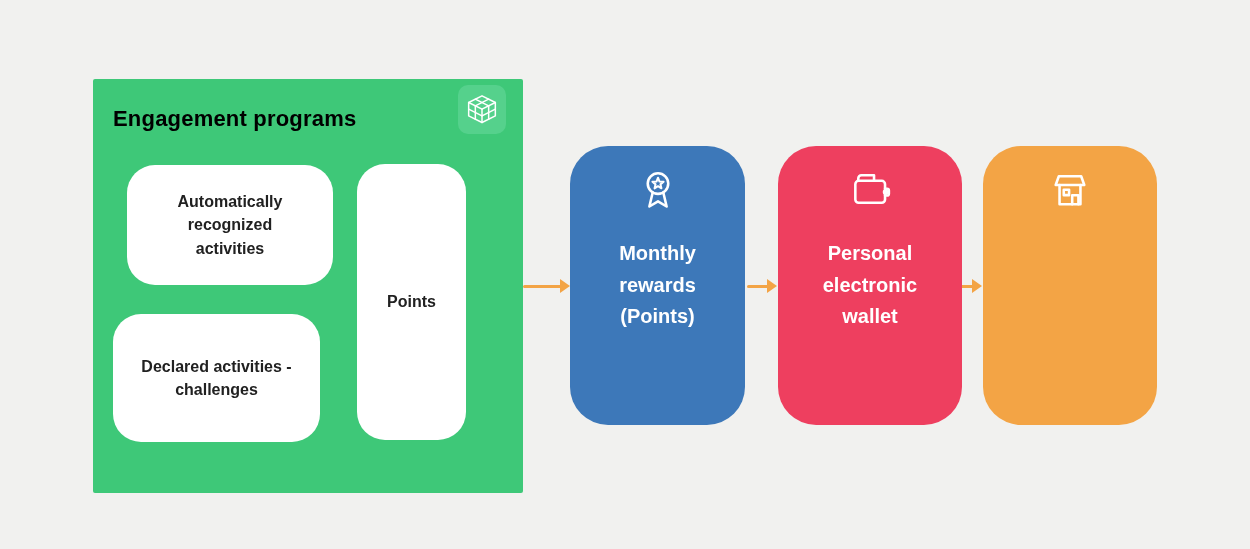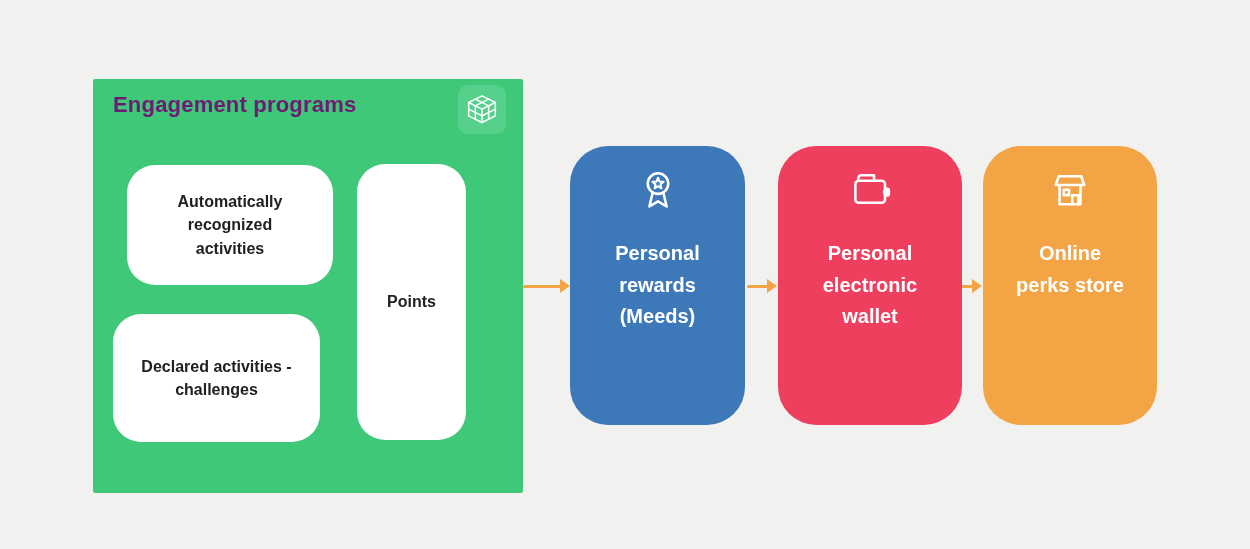--- a/index.html
+++ b/index.html
@@ -8,21 +8,21 @@
   }
   *{box-sizing:border-box;}
   body{margin:0;background:var(--bg);}
   .stage{
     position:relative;width:1250px;height:549px;background:var(--bg);
     font-family:"Liberation Sans",sans-serif;overflow:hidden;
   }
   
   .green-panel{position:absolute;left:93px;top:79px;width:430px;height:414px;
     background:var(--green);border-radius:2px;}
-  .panel-title{position:absolute;left:20px;top:13px;color:#701a75;font-size:22px;
+  .panel-title{position:absolute;left:20px;top:27px;color:#000000;font-size:22px;
     font-weight:bold;letter-spacing:.2px;white-space:nowrap;}
   .icon-tile{position:absolute;left:365px;top:6px;width:48px;height:49px;
     background:var(--green_light);border-radius:10px;display:flex;
     align-items:center;justify-content:center;}
   .white-card{position:absolute;background:#fff;border-radius:28px;display:flex;
     align-items:center;justify-content:center;text-align:center;
     color:var(--dark_text);font-weight:bold;font-size:16px;line-height:1.45;}
   .white-card .label{max-width:152px;}
   #card-auto{left:34px;top:86px;width:206px;height:120px;}
   #card-points{left:264px;top:85px;width:109px;height:276px;}
@@ -101,21 +101,21 @@
     </div>
 
   <div class="flow-card" id="card-rewards">
     <span class="flow-icon">
       <svg width="44" height="44" viewBox="0 0 24 24" fill="none" stroke="#ffffff" stroke-width="1.4" stroke-linecap="round" stroke-linejoin="round">
         <circle cx="12" cy="8.5" r="5.6"></circle>
         <path d="M12 5.3 L12.82 7.37 L15.04 7.51 L13.33 8.93 L13.88 11.09 L12 9.9 L10.12 11.09 L10.67 8.93 L8.96 7.51 L11.18 7.37 Z" stroke-width="1.1"></path>
         <path d="M9.1 13.4 L7.3 21 L12 18.2 L16.7 21 L14.9 13.4"></path>
       </svg>
     </span>
-    <div class="flow-label">Personal rewards (Meeds)</div>
+    <div class="flow-label">Monthly rewards (Points)</div>
   </div>
 
   <div class="flow-card" id="card-wallet">
     <span class="flow-icon">
       <svg width="44" height="44" viewBox="0 0 24 24" fill="none" stroke="#ffffff" stroke-width="1.4" stroke-linecap="round" stroke-linejoin="round">
         <rect x="4" y="7" width="16.2" height="12" rx="1.8"></rect>
         <path d="M5.6 7 V5.7 A1.7 1.7 0 0 1 7.3 4 H14.2 V6.8"></path>
         <path d="M20.2 11.3 H21.3 A1 1 0 0 1 22.3 12.3 V14 A1 1 0 0 1 21.3 15 H20.2"></path>
         <circle cx="20.5" cy="13.15" r="0.85"></circle>
       </svg>
@@ -125,16 +125,15 @@
 
   <div class="flow-card" id="card-store">
     <span class="flow-icon">
       <svg width="44" height="44" viewBox="0 0 24 24" fill="none" stroke="#ffffff" stroke-width="1.4" stroke-linecap="round" stroke-linejoin="round">
         <path d="M4.2 9.3 L5.9 4.5 H18.1 L19.8 9.3 Z"></path>
         <path d="M6.3 9.3 V19.8 H17.7 V9.3"></path>
         <rect x="8.6" y="11.9" width="2.9" height="2.9"></rect>
         <path d="M13.2 19.8 V14.9 H16.6 V19.8"></path>
       </svg>
     </span>
-    <div class="flow-label">Online perks store</div>
   </div>
 
 </div>
 
 </body></html>

